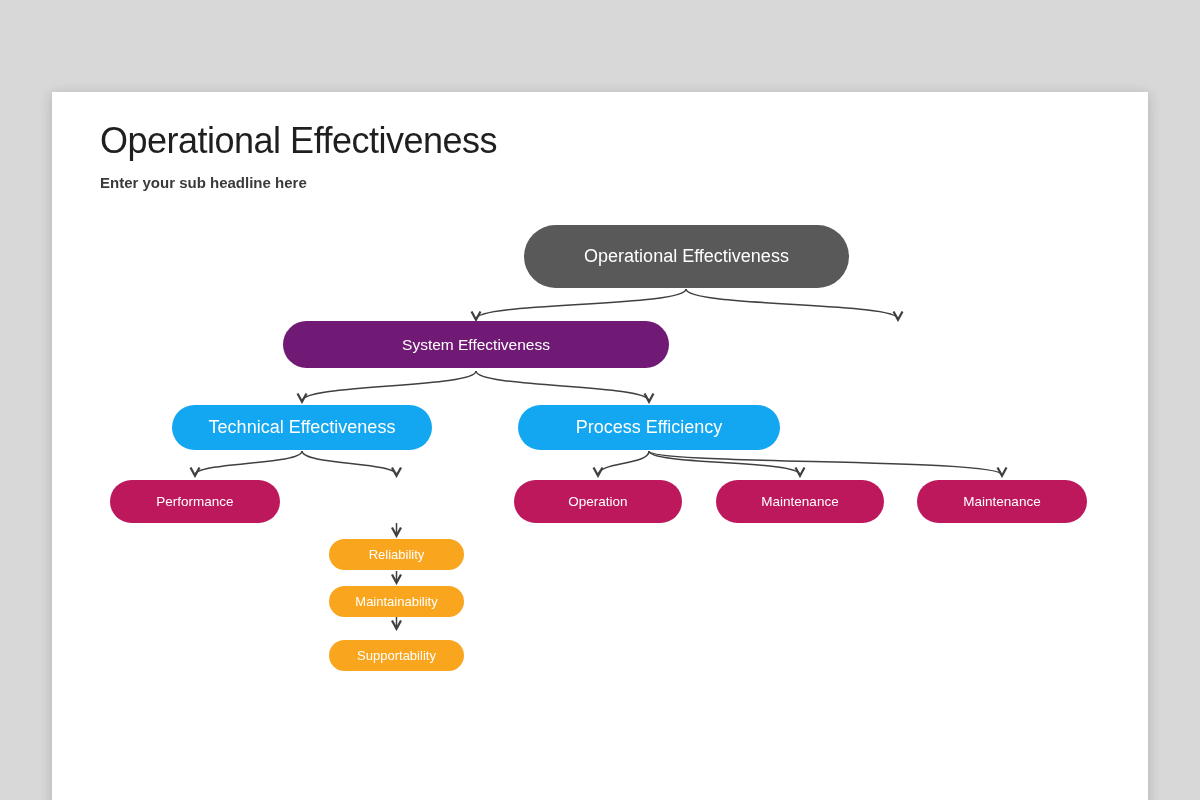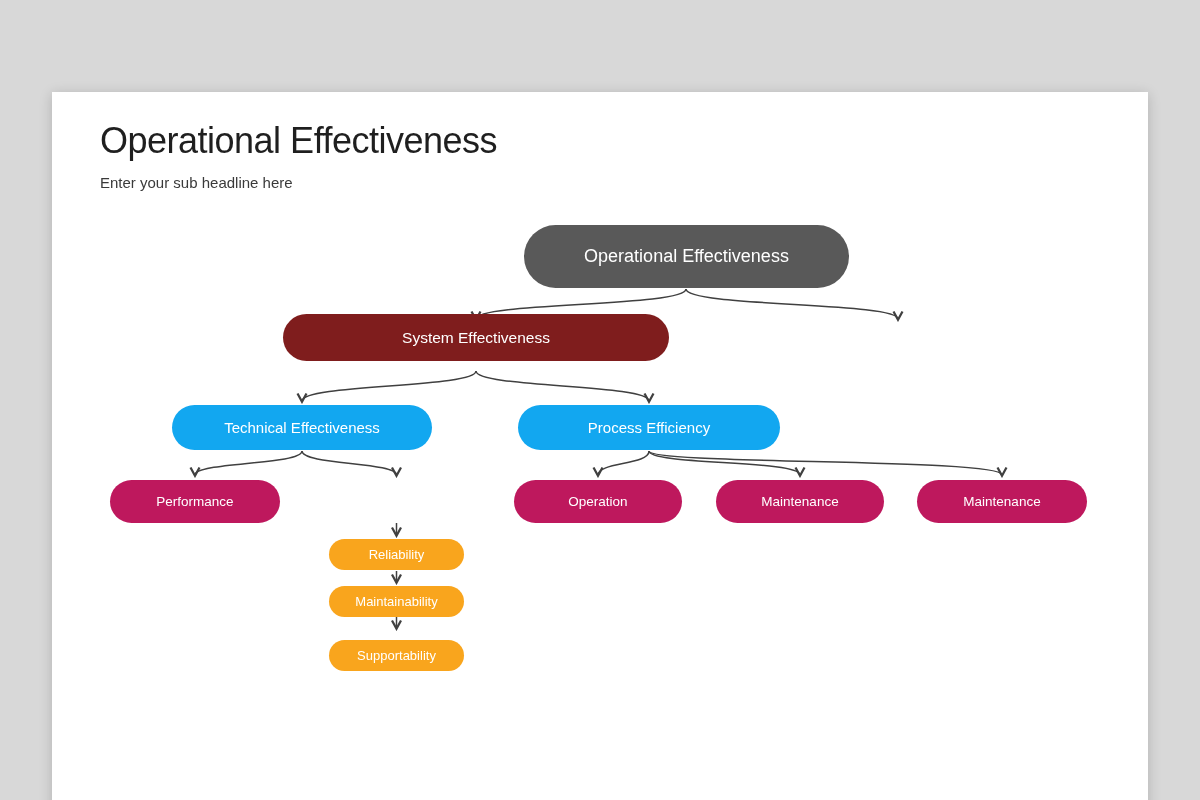--- a/index.html
+++ b/index.html
@@ -22,21 +22,21 @@
     left: 48px; top: 28px;
     font-size: 36px;
     font-weight: 500;
     letter-spacing: -0.5px;
     color: #1F1F1F;
   }
   .slide-subtitle {
     position: absolute;
     left: 48px; top: 82px;
     font-size: 15px;
-    font-weight: 400;
+    font-weight: 700;
     color: #3A3A3A;
   }
   .connectors {
     position: absolute;
     left: 0; top: 0;
     width: 1096px; height: 616px;
     pointer-events: none;
   }
   .connectors path {
     fill: none;
@@ -53,32 +53,32 @@
     white-space: nowrap;
   }
   .root-node {
     left: 472px; top: 133px;
     width: 325px; height: 63px;
     background: #595959;
     border-radius: 32px;
     font-size: 18px;
   }
   .l2-node {
-    top: 222px; height: 47px;
-    background: #7f1d1d;
+    top: 229px; height: 47px;
+    background: #701a75;
     border-radius: 24px;
     font-size: 15.5px;
   }
   .n-syseff   { left: 231px; width: 386px; }
   .n-lifecycle{ left: 654px; width: 384px; }
   .l3-node {
     top: 313px; height: 45px;
     background: #12A7F0;
     border-radius: 23px;
-    font-size: 15px;
+    font-size: 18px;
   }
   .n-tech    { left: 120px; width: 260px; }
   .n-process { left: 466px; width: 262px; }
   .l4-node {
     top: 388px; height: 43px;
     background: #be185d;
     border-radius: 22px;
     font-size: 13.5px;
   }
   .n-performance  { left: 58px;  width: 170px; }

